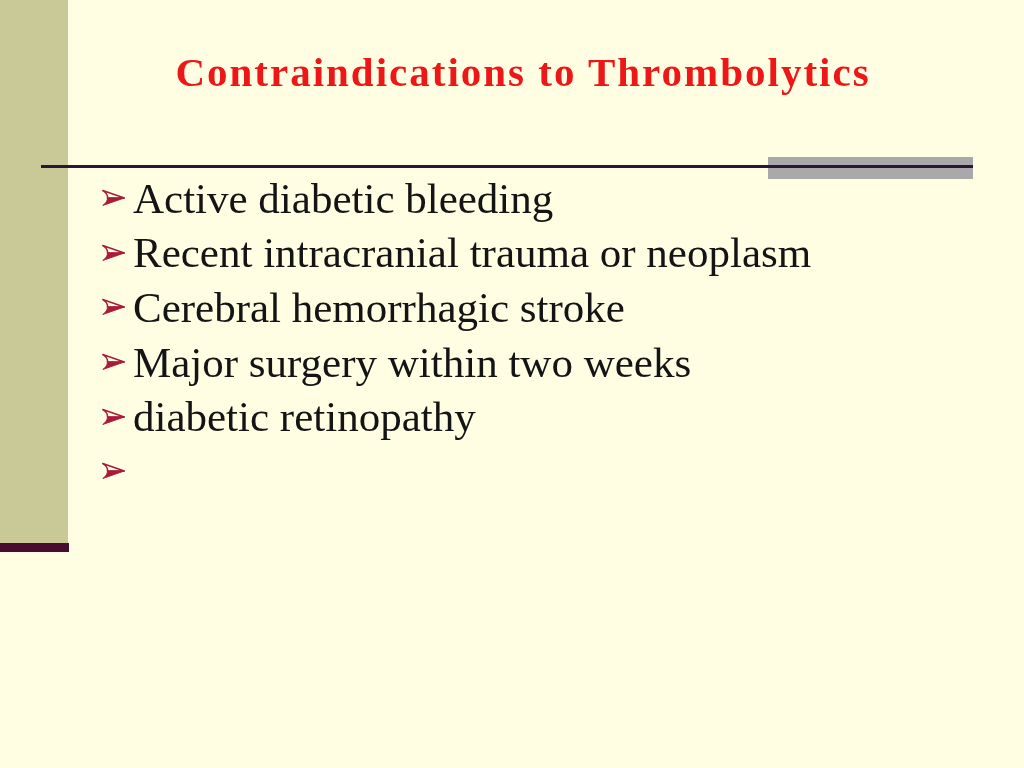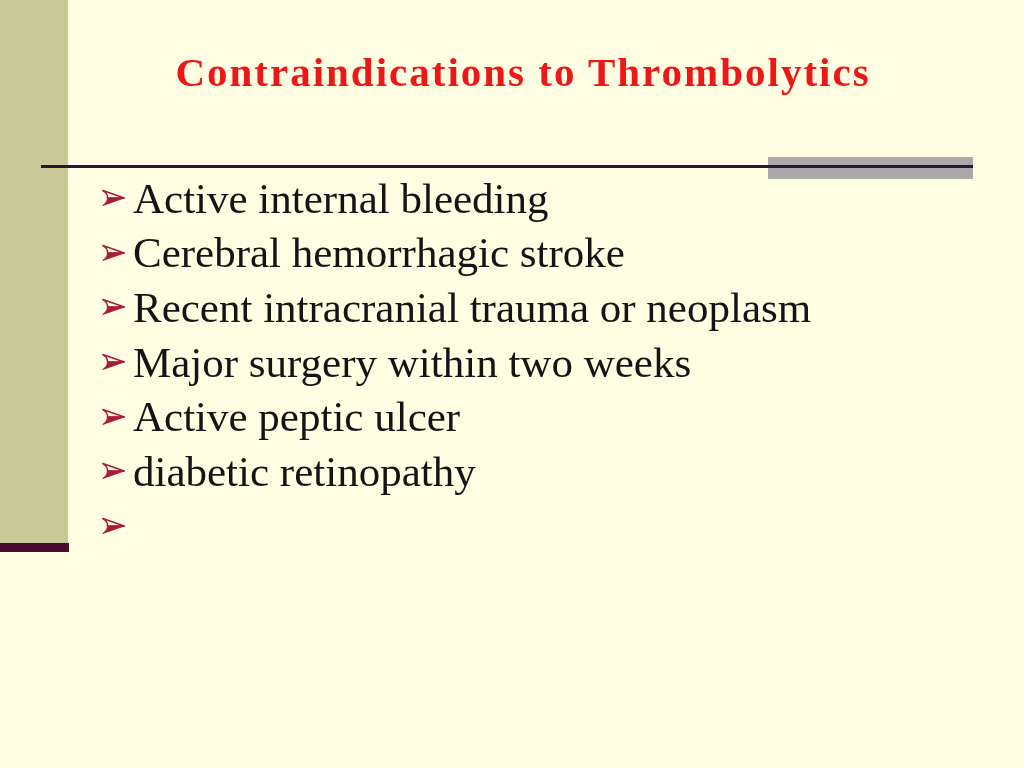--- a/index.html
+++ b/index.html
@@ -116,57 +116,48 @@
   <div class="divider"></div>
 
   <ul class="bullet-list">
     <li class="bullet-item">
       <span class="bullet">
           <svg viewBox="0 0 30 22">
             <path class="b-top" d="M3,3 L26,11 L8,11 C8.4,8 6.5,5 3,3 Z"></path>
             <path class="b-bot" d="M8,11 L26,11 L3,19 C6.5,16.5 8,13.8 8,11 Z"></path>
           </svg>
         </span>
-      <span class="bullet-text">Active internal bleeding</span>
+      <span class="bullet-text">Active diabetic bleeding</span>
+    </li>
+    <li class="bullet-item">
+      <span class="bullet">
+          <svg viewBox="0 0 30 22">
+            <path class="b-top" d="M3,3 L26,11 L8,11 C8.4,8 6.5,5 3,3 Z"></path>
+            <path class="b-bot" d="M8,11 L26,11 L3,19 C6.5,16.5 8,13.8 8,11 Z"></path>
+          </svg>
+        </span>
+      <span class="bullet-text">Recent intracranial trauma or neoplasm</span>
     </li>
     <li class="bullet-item">
       <span class="bullet">
           <svg viewBox="0 0 30 22">
             <path class="b-top" d="M3,3 L26,11 L8,11 C8.4,8 6.5,5 3,3 Z"></path>
             <path class="b-bot" d="M8,11 L26,11 L3,19 C6.5,16.5 8,13.8 8,11 Z"></path>
           </svg>
         </span>
       <span class="bullet-text">Cerebral hemorrhagic stroke</span>
     </li>
     <li class="bullet-item">
       <span class="bullet">
           <svg viewBox="0 0 30 22">
             <path class="b-top" d="M3,3 L26,11 L8,11 C8.4,8 6.5,5 3,3 Z"></path>
             <path class="b-bot" d="M8,11 L26,11 L3,19 C6.5,16.5 8,13.8 8,11 Z"></path>
           </svg>
         </span>
-      <span class="bullet-text">Recent intracranial trauma or neoplasm</span>
-    </li>
-    <li class="bullet-item">
-      <span class="bullet">
-          <svg viewBox="0 0 30 22">
-            <path class="b-top" d="M3,3 L26,11 L8,11 C8.4,8 6.5,5 3,3 Z"></path>
-            <path class="b-bot" d="M8,11 L26,11 L3,19 C6.5,16.5 8,13.8 8,11 Z"></path>
-          </svg>
-        </span>
       <span class="bullet-text">Major surgery within two weeks</span>
-    </li>
-    <li class="bullet-item">
-      <span class="bullet">
-          <svg viewBox="0 0 30 22">
-            <path class="b-top" d="M3,3 L26,11 L8,11 C8.4,8 6.5,5 3,3 Z"></path>
-            <path class="b-bot" d="M8,11 L26,11 L3,19 C6.5,16.5 8,13.8 8,11 Z"></path>
-          </svg>
-        </span>
-      <span class="bullet-text">Active peptic ulcer</span>
     </li>
     <li class="bullet-item">
       <span class="bullet">
           <svg viewBox="0 0 30 22">
             <path class="b-top" d="M3,3 L26,11 L8,11 C8.4,8 6.5,5 3,3 Z"></path>
             <path class="b-bot" d="M8,11 L26,11 L3,19 C6.5,16.5 8,13.8 8,11 Z"></path>
           </svg>
         </span>
       <span class="bullet-text">diabetic retinopathy</span>
     </li>

